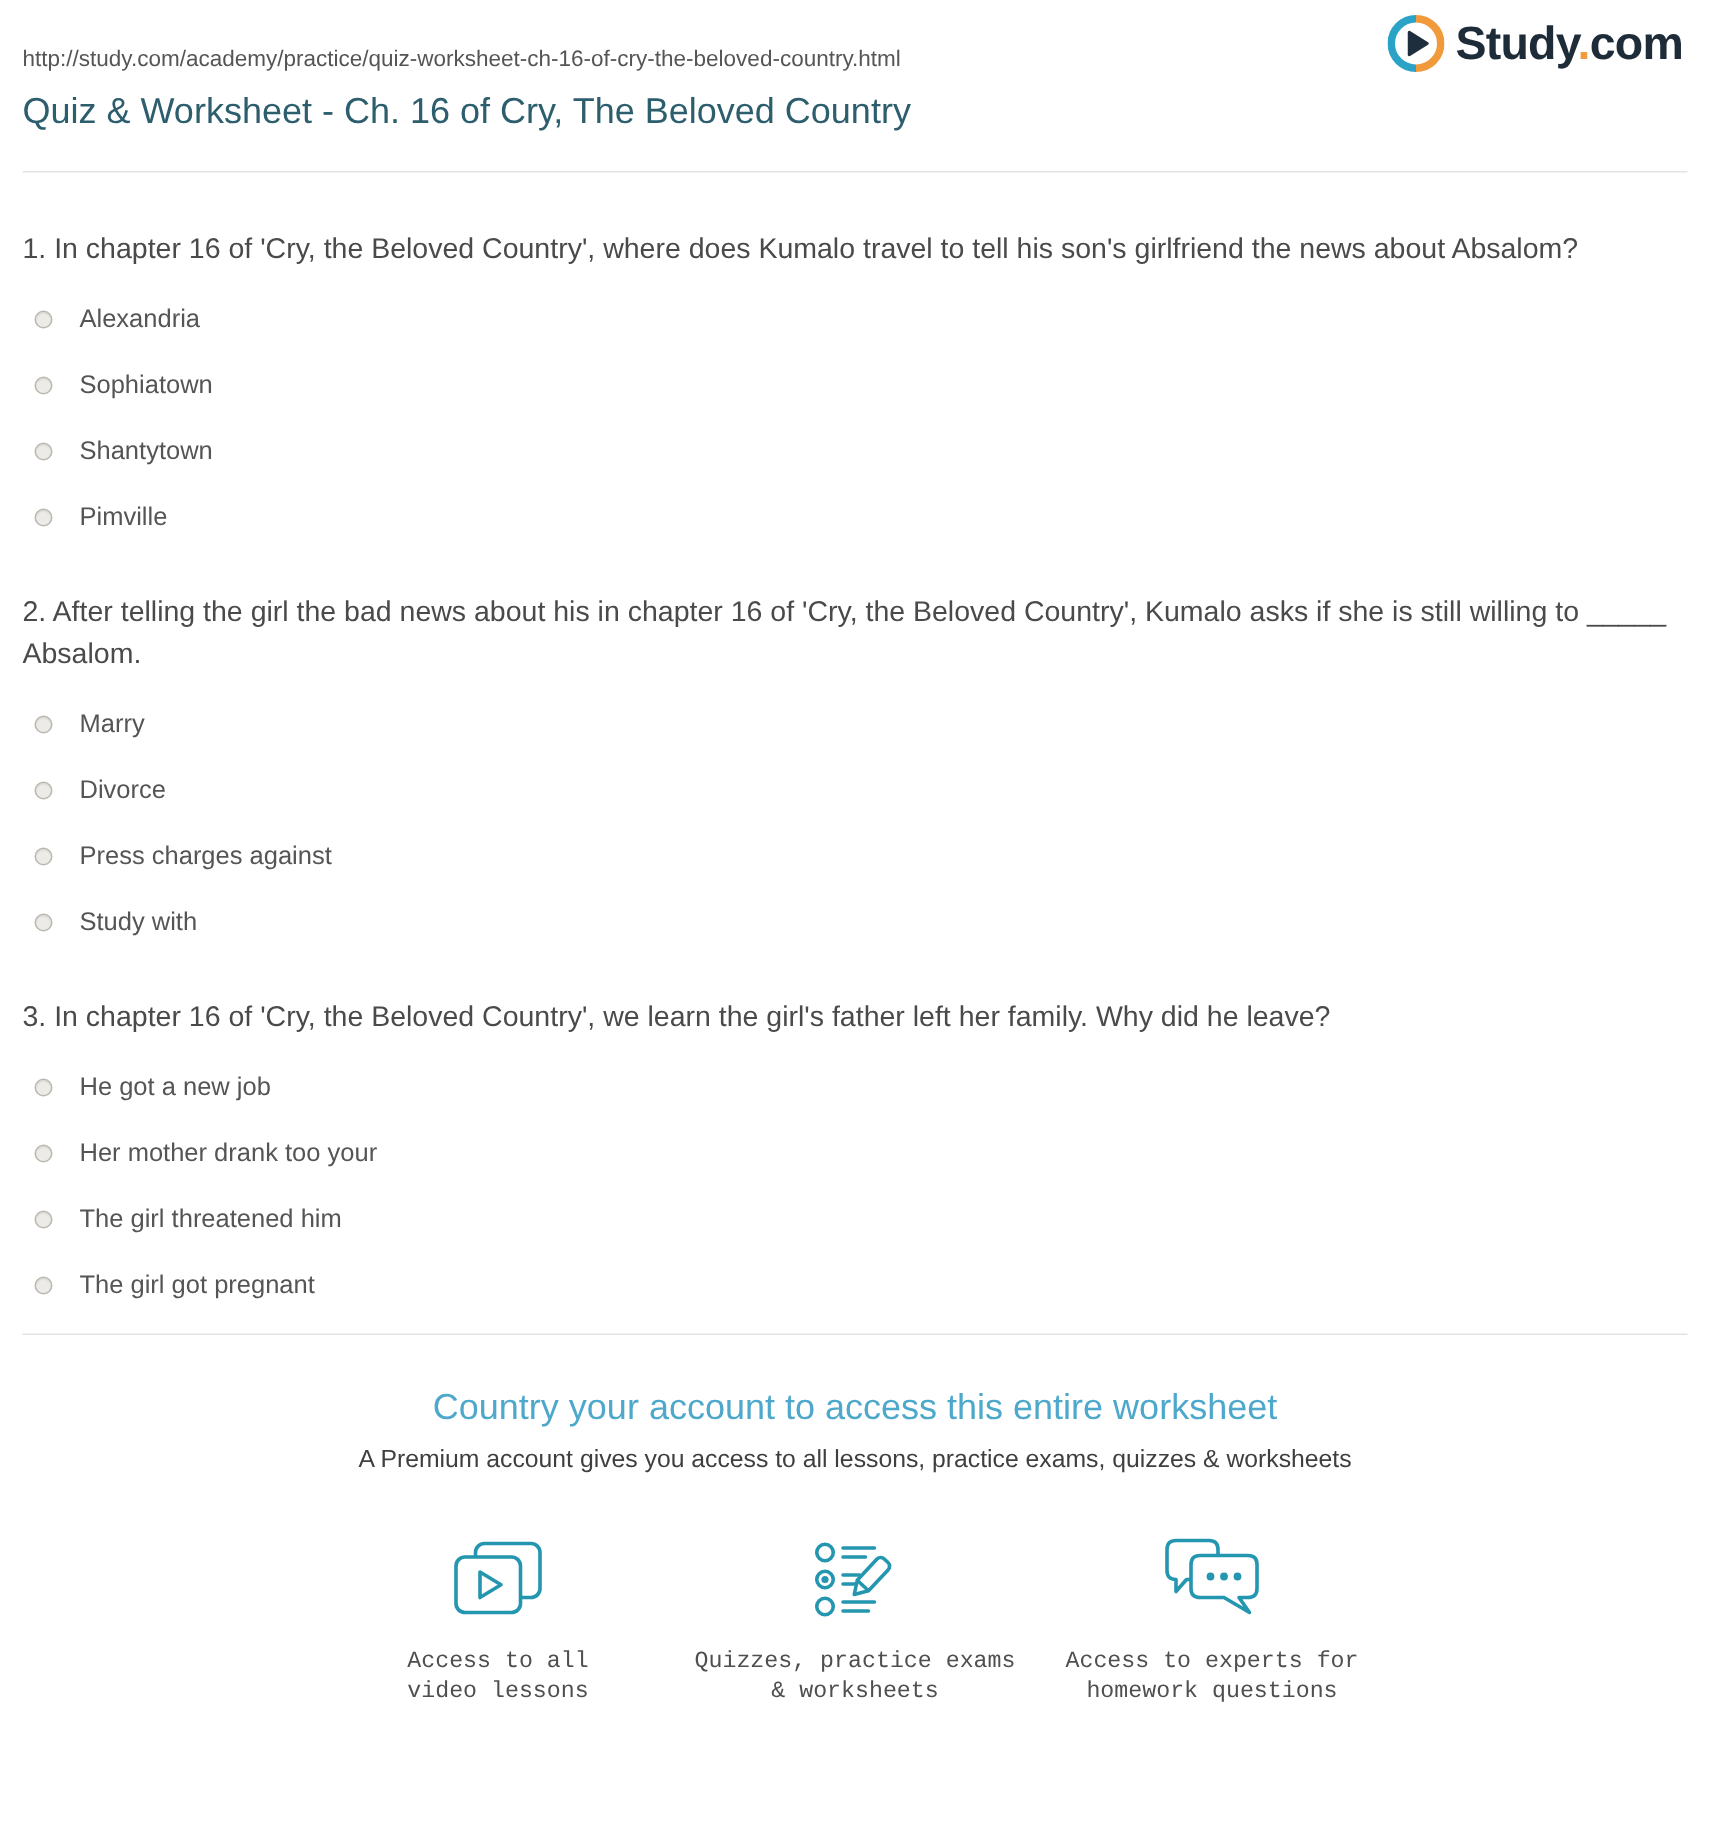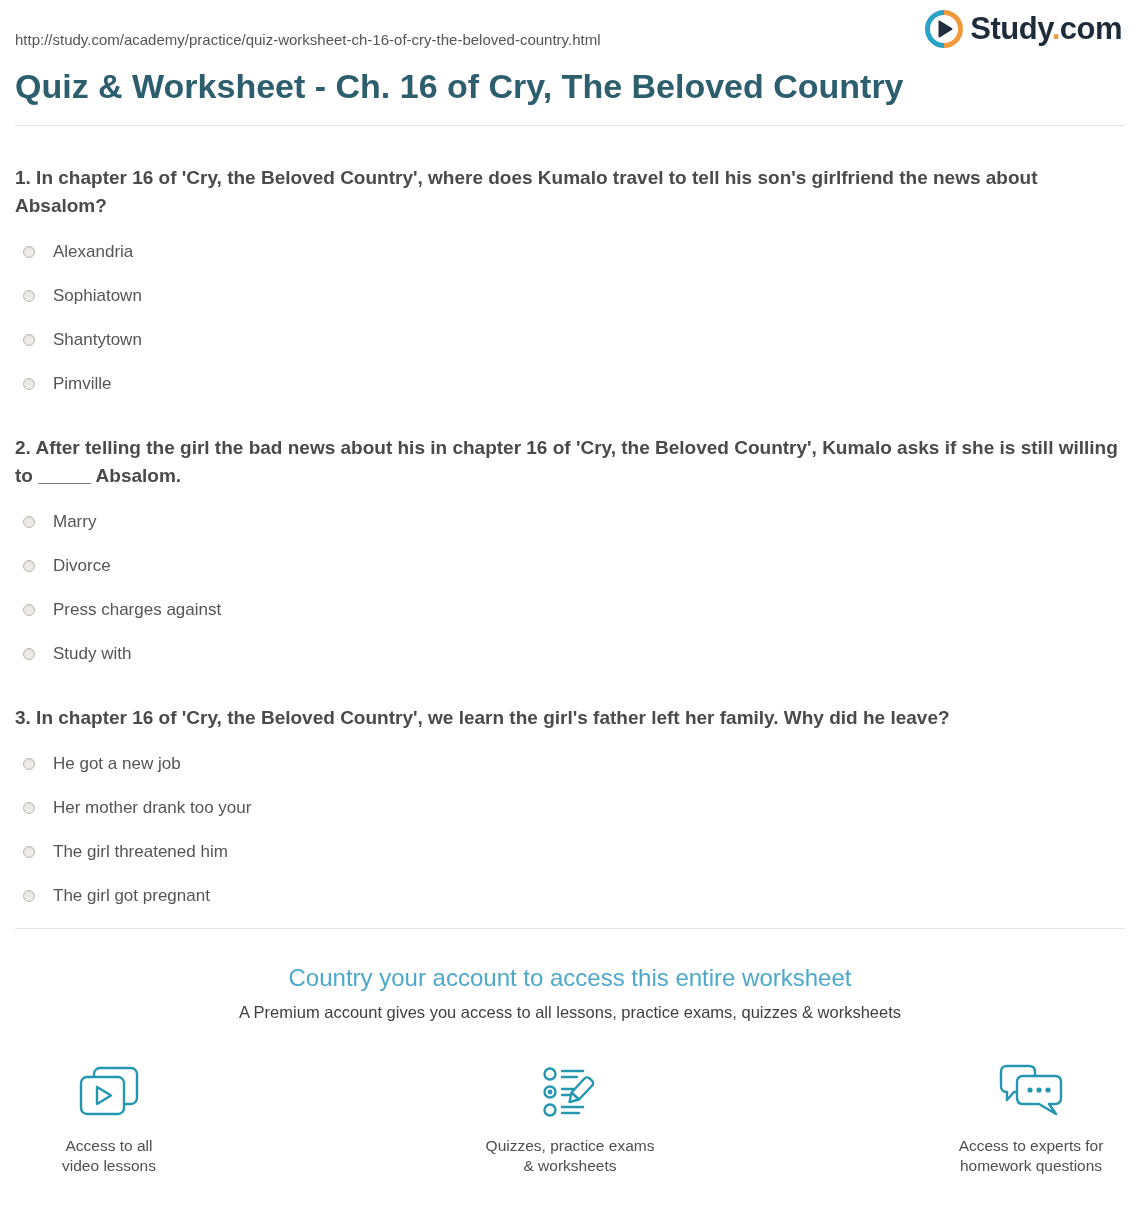--- a/index.html
+++ b/index.html
@@ -19,38 +19,38 @@
     padding: 10px 18px 0 15px;
   }
   .url { font-size: 15px; color: #555; padding-top: 5px; }
   .logo { display: flex; align-items: center; gap: 7px; cursor: pointer; }
   .logo svg { width: 38px; height: 38px; display: block; }
   .logo-text { font-size: 31px; font-weight: bold; color: #1e2b39; letter-spacing: -0.5px; line-height: 38px; }
   .logo-dot { color: #f09a3c; }
 
   
   .title {
-    margin: 21px 15px 0 15px;
-    font-size: 34px;
-    font-weight: bold;
+    margin: 10px 15px 0 15px;
+    font-size: 24px;
+    font-weight: normal;
     color: #2d5e6e;
     line-height: 34px;
   }
   hr.rule {
     border: none;
     border-top: 1px solid #e3e3e3;
     margin: 22px 15px 0 15px;
   }
 
   
   .question { margin: 38px 15px 0 15px; }
   .q-text {
     margin: 0;
     font-size: 19px;
-    font-weight: bold;
+    font-weight: normal;
     color: #4a4a4a;
     line-height: 28px;
     max-width: 1105px;
   }
   .options { margin-top: 20px; text-align: center; }
   .option {
     display: flex;
     align-items: center;
     height: 24px;
     margin-bottom: 20px;
@@ -68,24 +68,25 @@
   }
   .opt-label { font-size: 17px; color: #555; }
 
   
   .cta { text-align: center; margin-top: 34px; }
   .cta-heading { margin: 0; font-size: 24px; font-weight: normal; color: #4da8cc; line-height: 30px; }
   .cta-sub { margin: 9px auto 0 auto; font-size: 16.5px; color: #3f3f3f; line-height: 21px; }
 
   .features {
     display: flex;
-    justify-content: space-between;
+    justify-content: center;
     align-items: flex-start;
     gap: 20px;
     margin-top: 40px;
+    font-family: Liberation Mono, monospace;
   }
   .feature { width: 218px; display: flex; flex-direction: column; align-items: center; }
   .feature .icon-box { height: 60px; display: flex; align-items: center; justify-content: center; }
   .feature svg { display: block; }
   .feature-label {
     margin-top: 13px;
     font-size: 15.5px;
     color: #4f4f4f;
     line-height: 20px;
     text-align: center;

